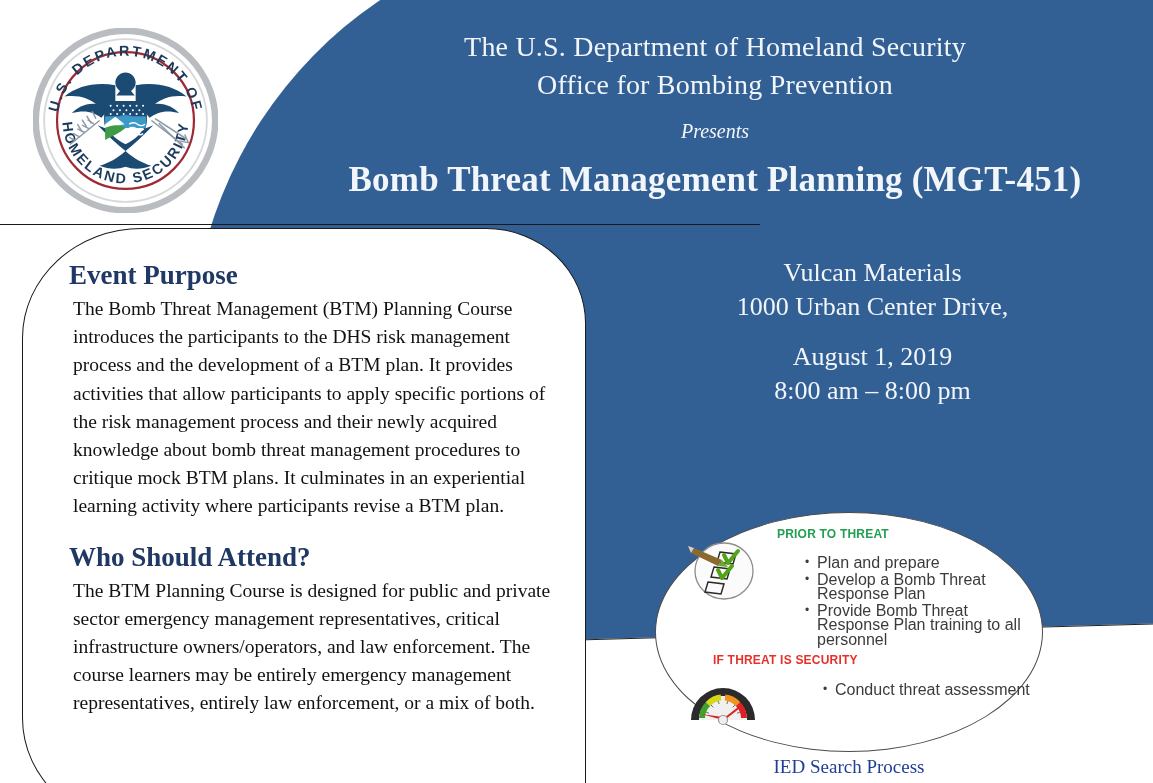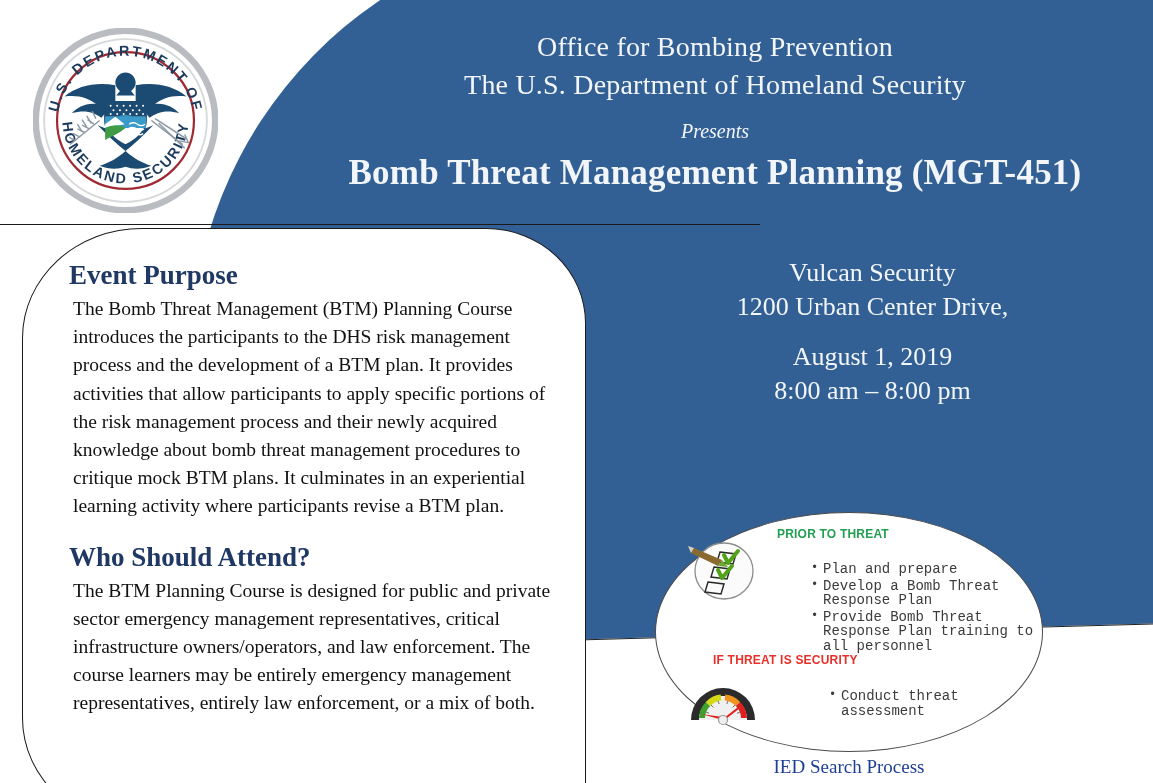--- a/index.html
+++ b/index.html
@@ -88,21 +88,21 @@
   }
   .header-presents {
     font-size: 20px;
     font-style: italic;
     margin-top: 14px;
     line-height: 26px;
   }
   .header-title {
     font-size: 35px;
     font-weight: bold;
-    margin-top: 7px;
+    margin-top: 14px;
     line-height: 44px;
     letter-spacing: .2px;
   }
 
   
   .content-card {
     position: absolute;
     left: 22px;
     top: 228px;
     width: 564px;
@@ -177,25 +177,25 @@
     position: absolute;
     font-family: Liberation Sans, sans-serif;
     font-weight: bold;
     font-size: 12px;
     letter-spacing: .2px;
   }
   .ot-head.prior { left: 122px; top: 15px; color: #22a052; }
   .ot-head.received { left: 58px; top: 141px; color: #e8302a; }
   .ot-list {
     position: absolute;
-    font-family: Liberation Mono, monospace;
-    font-size: 14px;
+    font-family: Liberation Sans, sans-serif;
+    font-size: 16px;
     line-height: 14.6px;
     color: #3b3b3b;
-    margin: 12px;
+    margin: 6px;
     padding: 0 0 0 14px;
     list-style: none;
   }
   .ot-list li {
     position: relative;
     margin-bottom: 2px;
   }
   .ot-list li::before {
     content: "\2022";
     position: absolute;
@@ -312,36 +312,36 @@
       <g stroke="#ffffff" stroke-width="1.5" fill="none">
         <path d="M104 104 q5 -3 9 0 q4 3 8 0"></path>
         <path d="M103 109 q5 -3 9 0 q4 3 8 0"></path>
         <path d="M103 114 q5 -3 9 0 q4 3 7 0"></path>
       </g>
     </g>
   </svg>
 </div>
 
 <div class="header-text">
+  <div class="header-line">The U.S. Department of Homeland Security</div>
   <div class="header-line">Office for Bombing Prevention</div>
-  <div class="header-line">The U.S. Department of Homeland Security</div>
   <div class="header-presents">Presents</div>
   <div class="header-title">Bomb Threat Management Planning (MGT-451)</div>
 </div>
 
 <div class="content-card">
   <h2 class="sec-heading">Event Purpose</h2>
   <p class="sec-body">The Bomb Threat Management (BTM) Planning Course introduces the participants to the DHS risk management process and the development of a BTM plan. It provides activities that allow participants to apply specific portions of the risk management process and their newly acquired knowledge about bomb threat management procedures to critique mock BTM plans. It culminates in an experiential learning activity where participants revise a BTM plan.</p>
   <h2 class="sec-heading second">Who Should Attend?</h2>
   <p class="sec-body">The BTM Planning Course is designed for public and private sector emergency management representatives, critical infrastructure owners/operators, and law enforcement. The course learners may be entirely emergency management representatives, entirely law enforcement, or a mix of both.</p>
 </div>
 
 <div class="venue-block">
-  <div class="venue-line">Vulcan Security</div>
-  <div class="venue-line">1200 Urban Center Drive,</div>
+  <div class="venue-line">Vulcan Materials</div>
+  <div class="venue-line">1000 Urban Center Drive,</div>
   <div class="date-group">
     <div class="date-line">August 1, 2019</div>
     <div class="date-line">8:00 am – 8:00 pm</div>
   </div>
 </div>
 
 <div class="oval-wrap">
   <div class="oval"></div>
   <div class="oval-inner">
 

